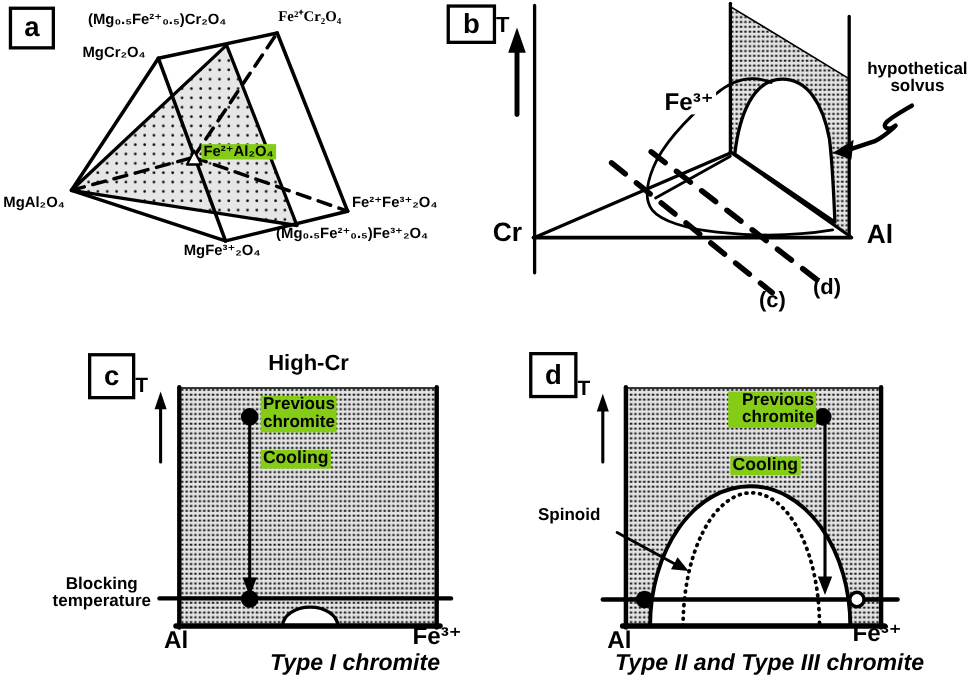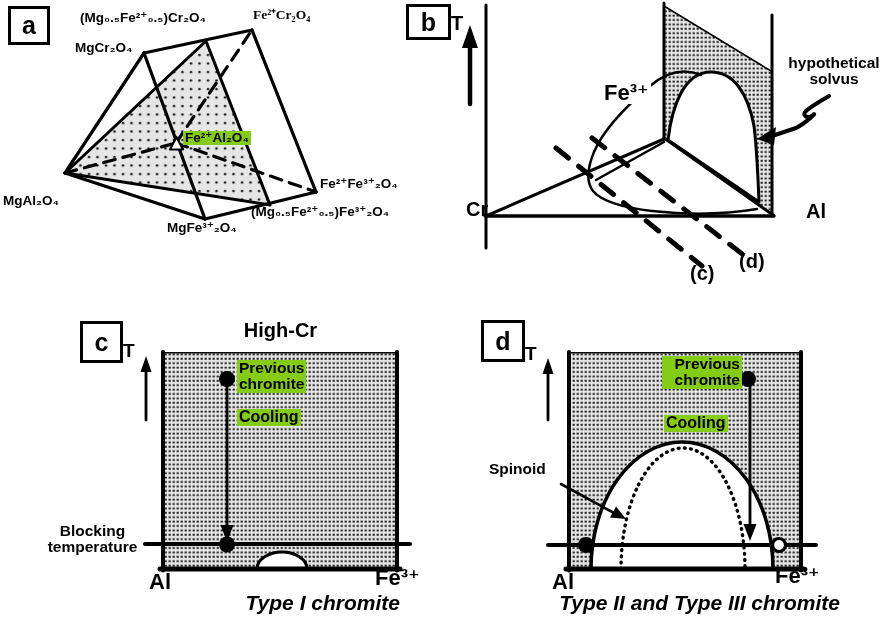--- a/index.html
+++ b/index.html
@@ -7,21 +7,21 @@
        font-family:"Liberation Sans","DejaVu Sans",sans-serif;color:#000;}
   .fig svg{position:absolute;left:0;top:0;}
   .lbl{position:absolute;font-weight:bold;white-space:nowrap;line-height:1.05;}
   .letterbox{position:absolute;border:3px solid #000;background:#fff;display:flex;
              align-items:center;justify-content:center;font-weight:bold;font-size:25px;
              font-family:"Liberation Sans","DejaVu Sans",sans-serif;}
   .formula{font-size:13.5px;}
   .small{font-size:15.5px;}
   .mid{font-size:16px;}
   .axis{font-size:22px;}
-  .axis24{font-size:20px;margin-left:18px;}
+  .axis24{font-size:24px;}
   .title{font-size:20px;text-align:center;}
   .caption{font-size:21px;font-style:italic;text-align:right;}
   .onstipple{background:#84cc16;padding:0 2px;}
   .ctr{text-align:center;}
   .rgt{text-align:right;}
 </style>
 </head>
 <body>
 
 <div class="fig">
@@ -124,21 +124,21 @@
     <circle cx="748" cy="379" r="8" fill="#000"></circle>
     <circle cx="586" cy="545" r="8" fill="#000"></circle>
     <circle cx="779" cy="545" r="6.5" fill="#fff" stroke="#000" stroke-width="3.2"></circle>
   </g>
 </svg>
 
   <div class="letterbox" style="left:8px;top:6px;width:36px;height:33px;">a</div>
   <div class="lbl formula" style="left:80px;top:11px;">(Mg₀.₅Fe²⁺₀.₅)Cr₂O₄</div>
   <div class="lbl formula" style="left:253px;top:8px;font-family:Liberation Serif, serif;">Fe²⁺Cr₂O₄</div>
   <div class="lbl formula" style="left:75px;top:41px;">MgCr₂O₄</div>
-  <div class="lbl formula" style="left:3px;top:194px;">MgAl₂O₄</div>
+  <div class="lbl formula" style="left:3px;top:177px;">MgAl₂O₄</div>
   <div class="lbl formula onstipple" style="left:183px;top:131px;">Fe²⁺Al₂O₄</div>
   <div class="lbl formula" style="left:320px;top:177px;">Fe²⁺Fe³⁺₂O₄</div>
   <div class="lbl formula" style="left:251px;top:205px;">(Mg₀.₅Fe²⁺₀.₅)Fe³⁺₂O₄</div>
   <div class="lbl formula" style="left:167px;top:221px;">MgFe³⁺₂O₄</div>
 
   <div class="letterbox" style="left:406px;top:4px;width:39px;height:30px;">b</div>
   <div class="lbl" style="left:451px;top:13px;font-size:20px;">T</div>
   <div class="lbl axis24" style="left:448px;top:199px;">Cr</div>
   <div class="lbl axis24" style="left:788px;top:201px;">Al</div>
   <div class="lbl axis" style="left:602px;top:81px;background:#fff;padding:0 2px;">Fe³⁺</div>

